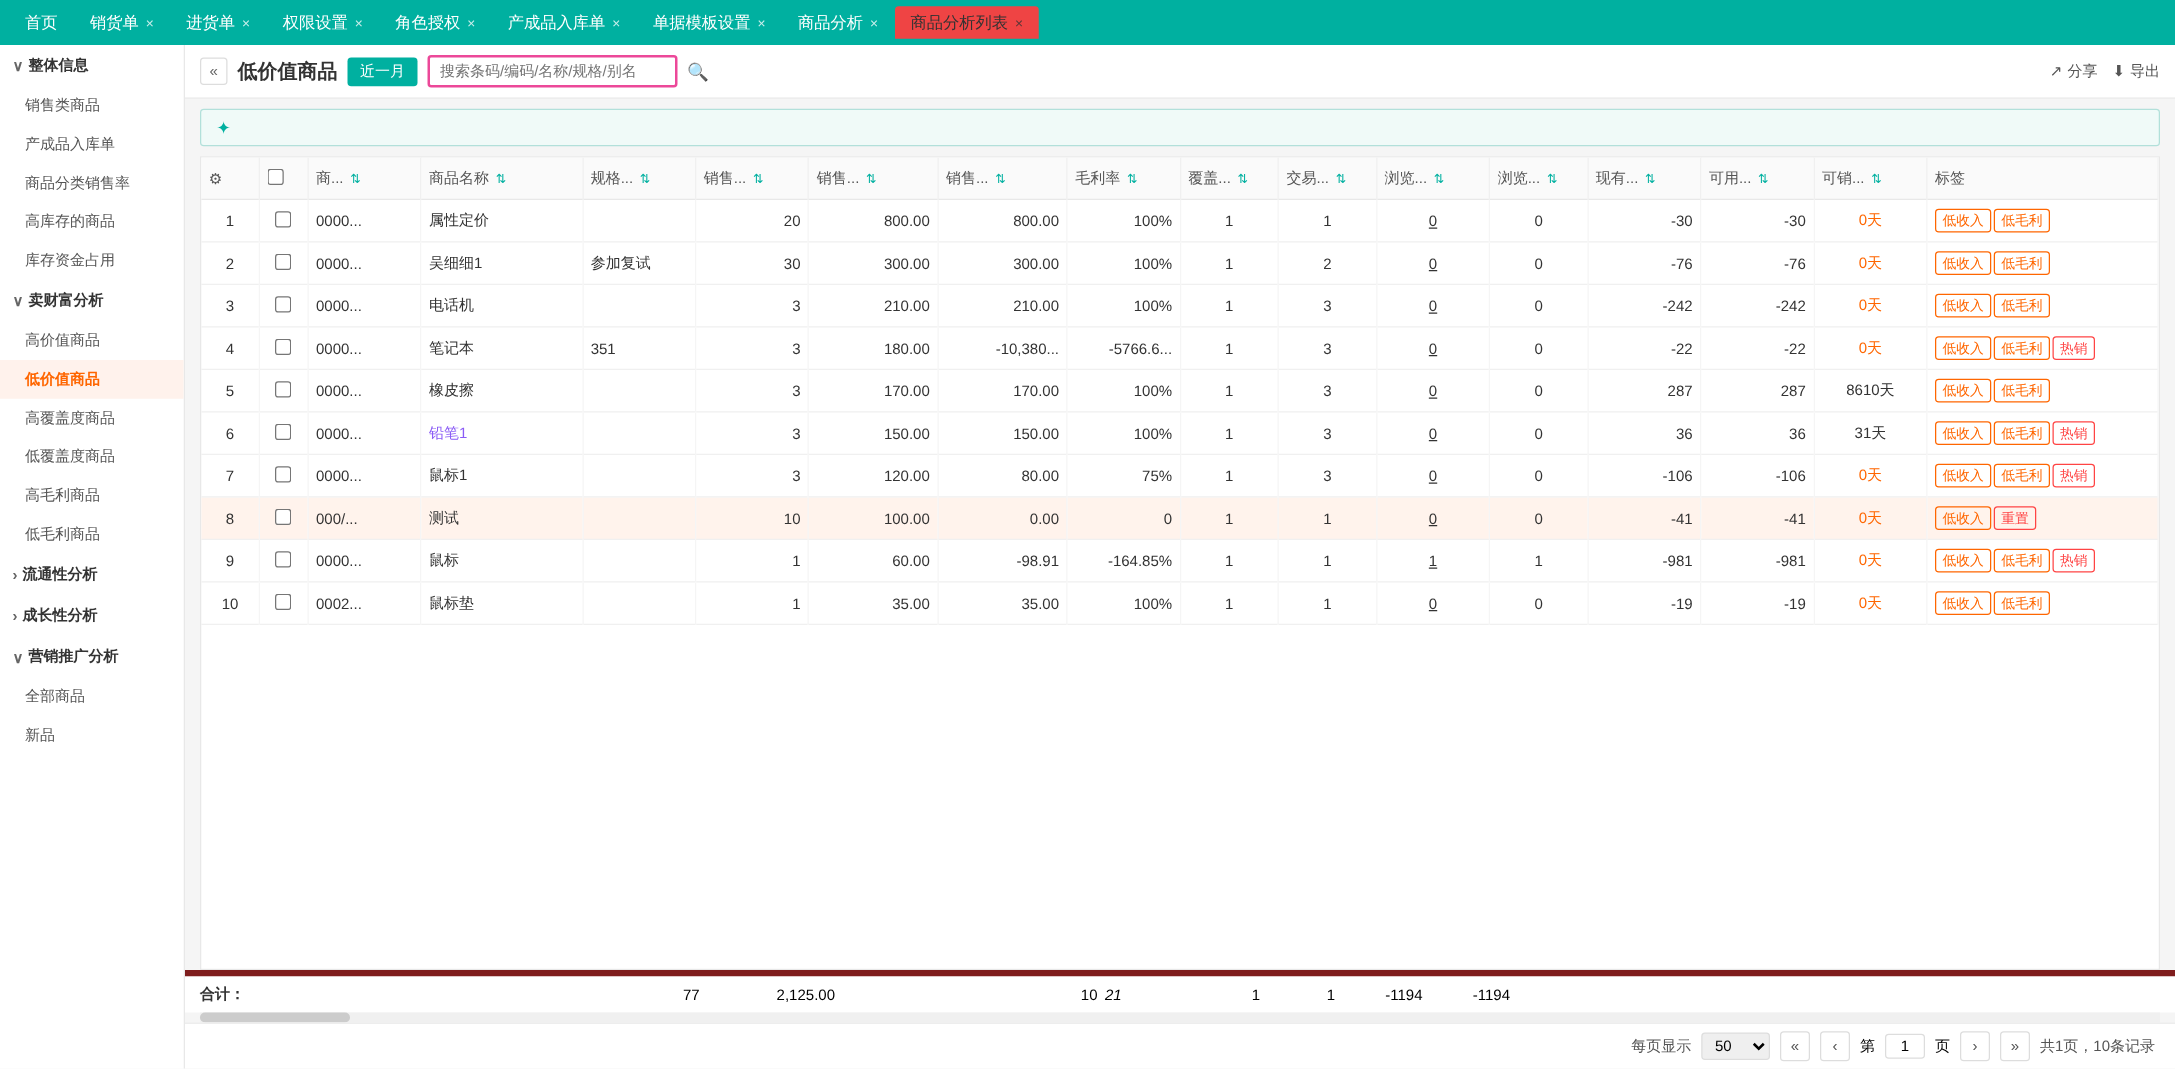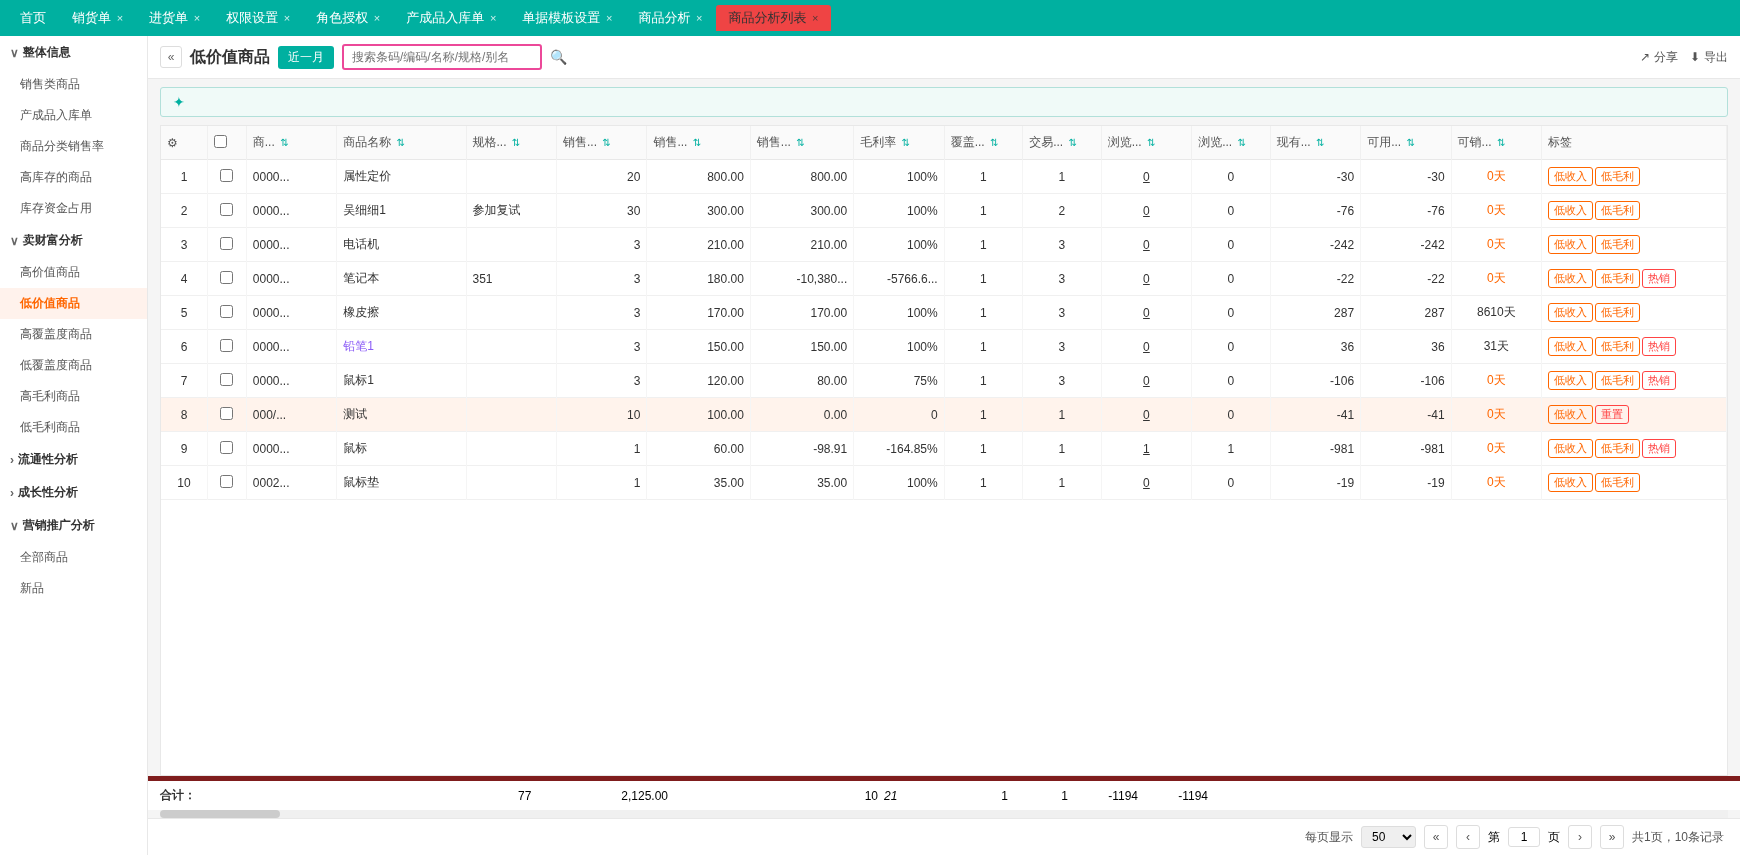--- a/index.html
+++ b/index.html
@@ -556,21 +556,21 @@
     </div>
 
     <div class="footer-bar">
       <span class="total-label">合计：</span>
       <div style="flex:1; display:flex; align-items:center; gap:0;">
         <span style="width:36px;"></span>
         <span style="width:30px;"></span>
         <span style="width:70px;"></span>
         <span style="width:100px;"></span>
         <span style="width:70px;"></span>
-        <span style="width:70px; text-align:left;">77</span>
+        <span style="width:70px; text-align:center;">77</span>
         <span style="width:80px; text-align:right; padding-left:6px;">2,125.00</span>
         <span style="width:80px;"></span>
         <span style="width:70px;"></span>
         <span style="width:60px; text-align:right;">10</span>
         <span style="width:60px; padding-left:6px;font-style:italic;">21</span>
         <span style="width:70px; text-align:right; padding-left:6px;">1</span>
         <span style="width:60px; text-align:right; padding-left:6px;">1</span>
         <span style="width:70px; text-align:right; padding-left:6px;">-1194</span>
         <span style="width:70px; text-align:right; padding-left:6px;">-1194</span>
       </div>

